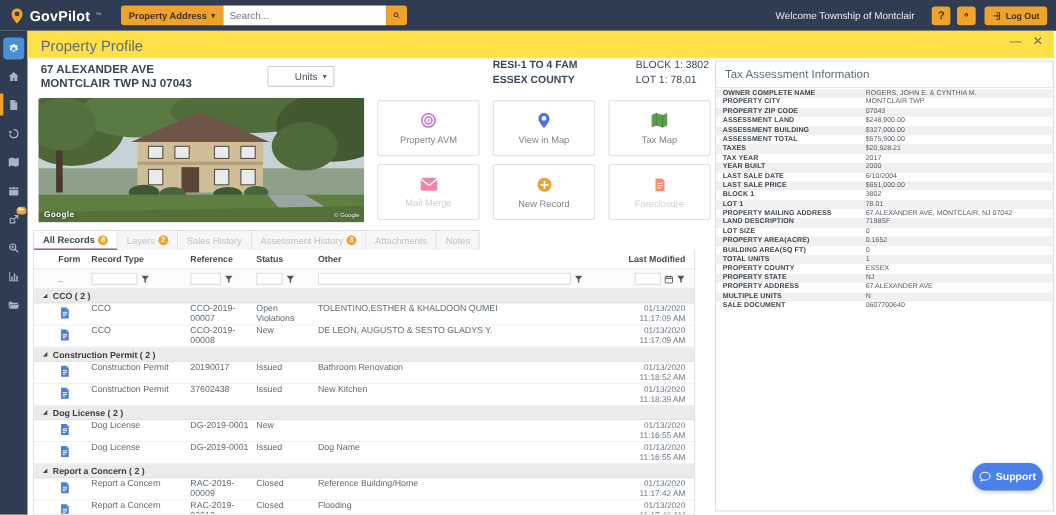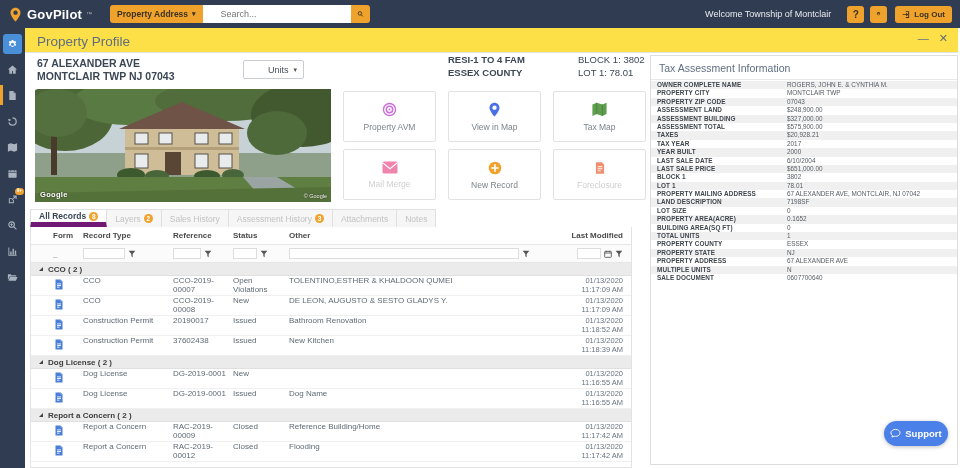--- a/index.html
+++ b/index.html
@@ -7,21 +7,21 @@
   .screen{position:absolute;inset:0;}
 
   
   .topbar{position:absolute;left:0;top:0;width:960px;height:28px;background:#303c51;display:flex;align-items:center;box-sizing:border-box;padding:0 8px;}
   .logo{display:flex;align-items:center;gap:4px;margin-right:18px;cursor:pointer;}
   .logo-text{color:#fff;font-weight:bold;font-size:13px;letter-spacing:.2px;}
   .logo-tm{color:#aab3c0;font-size:6px;vertical-align:super;}
   .ybtn{background:#efa32d;border:none;border-radius:2px;color:#3a3222;font-weight:bold;cursor:pointer;display:inline-flex;align-items:center;justify-content:center;}
   .addr-btn{height:18px;font-size:8.5px;padding:0 7px;gap:4px;border-radius:3px 0 0 3px;}
   .addr-caret{font-size:7px;color:#3a3222;}
-  .search-input{height:18px;width:148px;border:none;font-size:9px;padding:0 18px;box-sizing:border-box;outline:none;color:#444;}
+  .search-input{height:18px;width:148px;border:none;font-size:9px;padding:0 6px;box-sizing:border-box;outline:none;color:#444;}
   .search-btn{height:18px;width:19px;border-radius:0 3px 3px 0;}
   .top-spacer{flex:1;}
   .welcome{color:#e8ebef;font-size:9px;margin-right:10px;}
   .sq-btn{width:17px;height:17px;margin-left:6px;font-size:10px;border-radius:3px;}
   .logout-btn{height:17px;margin-left:8px;padding:0 7px;font-size:8px;gap:3px;border-radius:3px;}
 
   
   .sidebar{position:absolute;left:0;top:28px;width:25px;height:440px;background:#303c51;display:flex;flex-direction:column;align-items:center;padding-top:4px;box-sizing:border-box;}
   .side-item{width:25px;height:26px;display:flex;align-items:center;justify-content:center;position:relative;cursor:pointer;color:#a9b3bf;}
   .side-item svg{display:block;}
@@ -53,21 +53,21 @@
   
   .card{position:absolute;width:93px;height:51px;border:1px solid #e2e2e2;border-radius:2px;background:#fff;box-sizing:border-box;display:flex;flex-direction:column;align-items:center;justify-content:center;gap:4px;cursor:pointer;}
   .card-label{font-size:8.5px;color:#7d848b;}
   .card.disabled .card-label{color:#cfcfcf;}
   .card.disabled{cursor:default;}
 
   
   .tabs{position:absolute;left:30px;top:209px;height:19px;display:flex;}
   .tab{height:19px;box-sizing:border-box;border:1px solid #e0e0e0;border-left:none;background:#f6f6f6;color:#c2c2c2;font-size:8.5px;display:flex;align-items:center;justify-content:center;gap:3px;padding:0 8px;cursor:pointer;}
   .tab:first-child{border-left:1px solid #e0e0e0;}
-  .tab.active{background:#fff;color:#3b4755;font-weight:bold;border-bottom:6px solid #701a75;}
+  .tab.active{background:#fff;color:#3b4755;font-weight:bold;border-bottom:2px solid #701a75;}
   .tab-badge{background:#f0a22f;color:#fff;font-size:6.5px;font-weight:bold;width:9px;height:9px;border-radius:50%;display:inline-flex;align-items:center;justify-content:center;}
 
   
   .rtable{position:absolute;left:30px;top:227px;width:602px;height:241px;border:1px solid #e3e3e3;border-top:none;box-sizing:border-box;background:#fff;overflow:hidden;}
   .thead{display:flex;height:17px;align-items:center;border-bottom:1px solid #e6e6e6;font-size:8px;font-weight:bold;color:#4a4a4a;}
   .fr{display:flex;height:17px;align-items:center;border-bottom:1px solid #e6e6e6;background:#fbfbfb;}
   .c-form{width:52px;box-sizing:border-box;padding-left:22px;flex:none;}
   .c-type{width:90px;flex:none;}
   .c-ref{width:60px;flex:none;}
   .c-status{width:56px;flex:none;}
@@ -417,20 +417,24 @@
                 <rect x="8" y="13.2" width="8" height="1.7" fill="#fff"></rect>
                 <rect x="8" y="16.4" width="5" height="1.7" fill="#fff"></rect>
               </svg></span>
           </div>
       <div class="c-type cell-type">CCO</div>
       <div class="c-ref cell-ref">CCO-2019-00008</div>
       <div class="c-status cell-status">New</div>
       <div class="c-other cell-other">DE LEON, AUGUSTO &amp; SESTO GLADYS Y.</div>
       <div class="c-mod cell-mod">01/13/2020 11:17:09 AM</div>
     </div>
+        <div class="group-row">
+          <span class="group-caret"></span>
+          <span>Construction Permit ( 2 )</span>
+        </div>
         <div class="record-row">
       <div class="c-form">
             <span><svg width="12" height="13" viewBox="0 0 24 24">
                 <path d="M5 2h10l4 4v16H5z" fill="#4a7fd9"></path>
                 <path d="M15 2v4h4" fill="#8fb0e8"></path>
                 <rect x="8" y="10" width="8" height="1.7" fill="#fff"></rect>
                 <rect x="8" y="13.2" width="8" height="1.7" fill="#fff"></rect>
                 <rect x="8" y="16.4" width="5" height="1.7" fill="#fff"></rect>
               </svg></span>
           </div>

